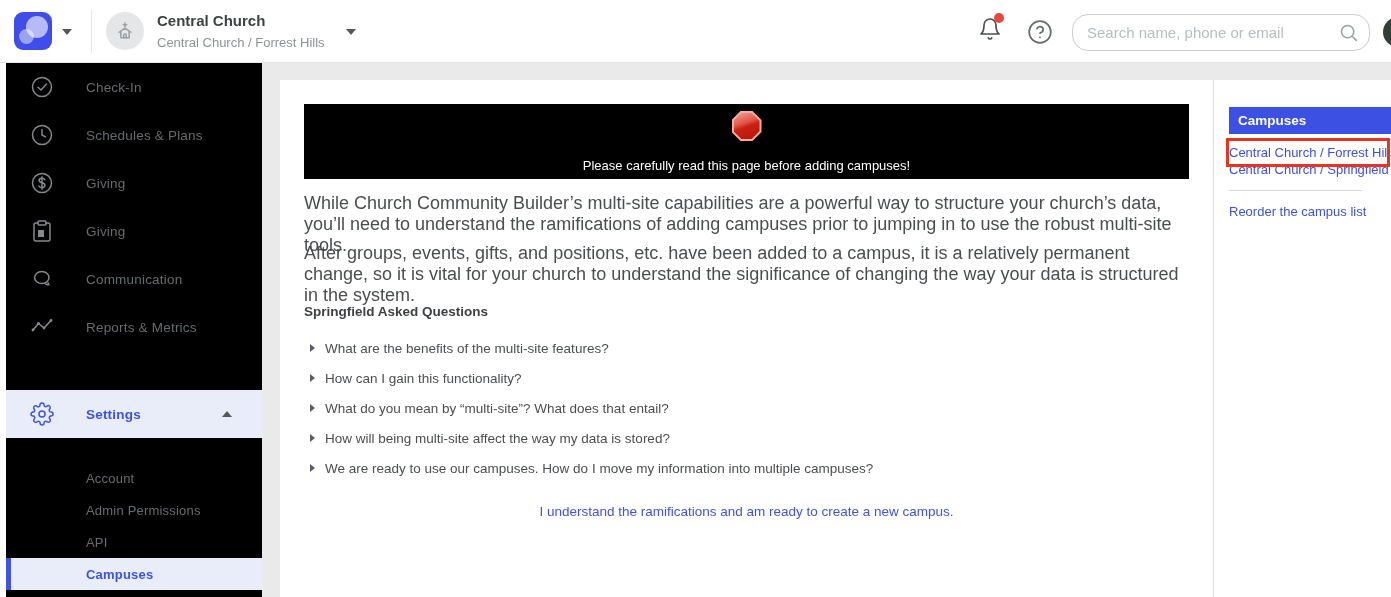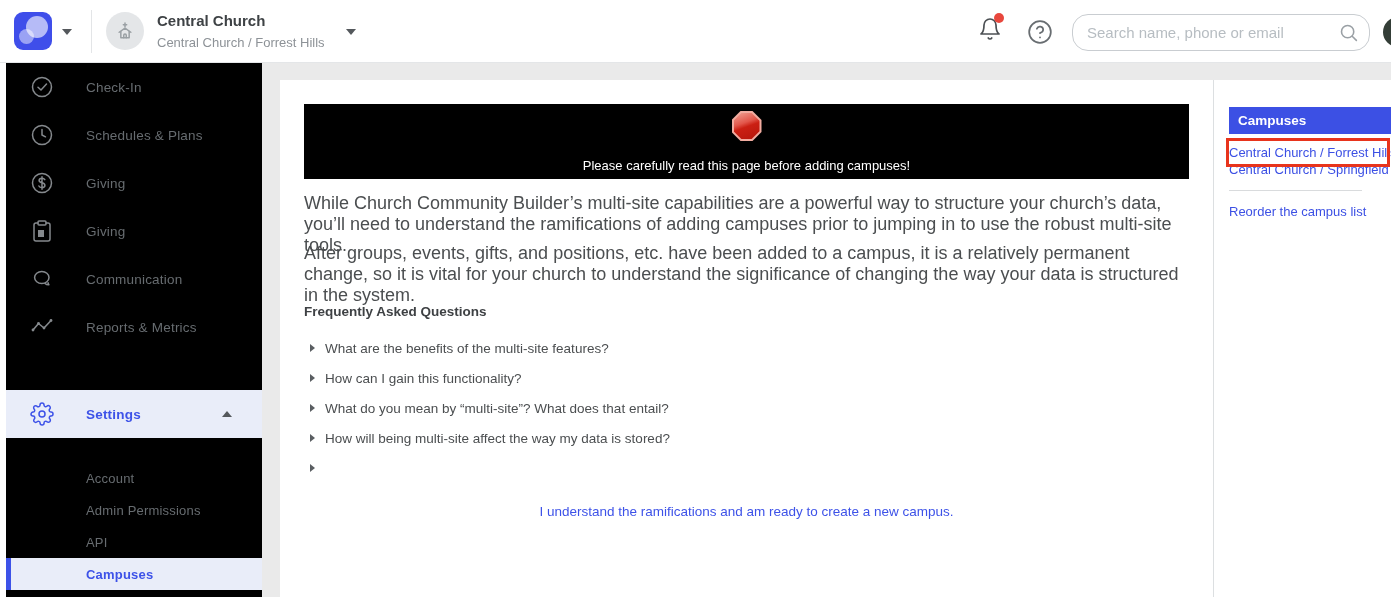--- a/index.html
+++ b/index.html
@@ -238,41 +238,42 @@
   <div class="banner">
     <div class="stop-outer">
       <div class="stop-inner"></div>
     </div>
     <div class="banner-text">Please carefully read this page before adding campuses!</div>
   </div>
 
   <p class="para p1">While Church Community Builder’s multi-site capabilities are a powerful way to structure your church’s data, you’ll need to understand the ramifications of adding campuses prior to jumping in to use the robust multi-site tools.</p>
   <p class="para p2">After groups, events, gifts, and positions, etc. have been added to a campus, it is a relatively permanent change, so it is vital for your church to understand the significance of changing the way your data is structured in the system.</p>
 
-  <div class="faq-title">Frequently Asked Questions</div>
+  <div class="faq-title">Springfield Asked Questions</div>
 
   <div class="faq-list">
     <div class="faq-row">
       <span class="faq-arrow"></span>
       <span class="faq-q">What are the benefits of the multi-site features?</span>
     </div>
     <div class="faq-row">
       <span class="faq-arrow"></span>
       <span class="faq-q">How can I gain this functionality?</span>
     </div>
     <div class="faq-row">
       <span class="faq-arrow"></span>
       <span class="faq-q">What do you mean by “multi-site”? What does that entail?</span>
     </div>
     <div class="faq-row">
       <span class="faq-arrow"></span>
       <span class="faq-q">How will being multi-site affect the way my data is stored?</span>
     </div>
     <div class="faq-row">
       <span class="faq-arrow"></span>
+      <span class="faq-q">We are ready to use our campuses. How do I move my information into multiple campuses?</span>
     </div>
   </div>
 
   <div class="create-link">I understand the ramifications and am ready to create a new campus.</div>
 </div>
 
 <div class="right-panel">
   <div class="panel-title">Campuses</div>
   <div class="campus-link l1">Central Church / Forrest Hills</div>
   <div class="campus-link l2">Central Church / Springfield</div>

